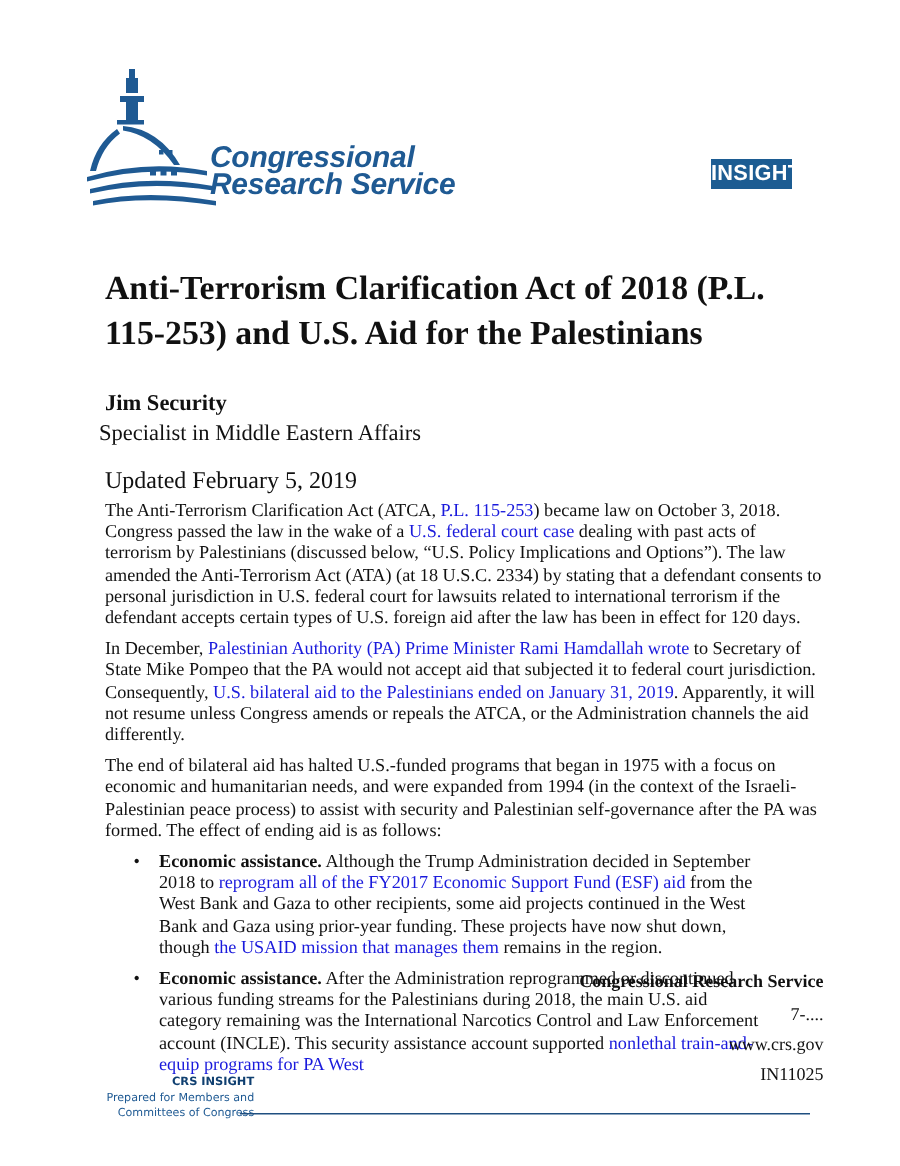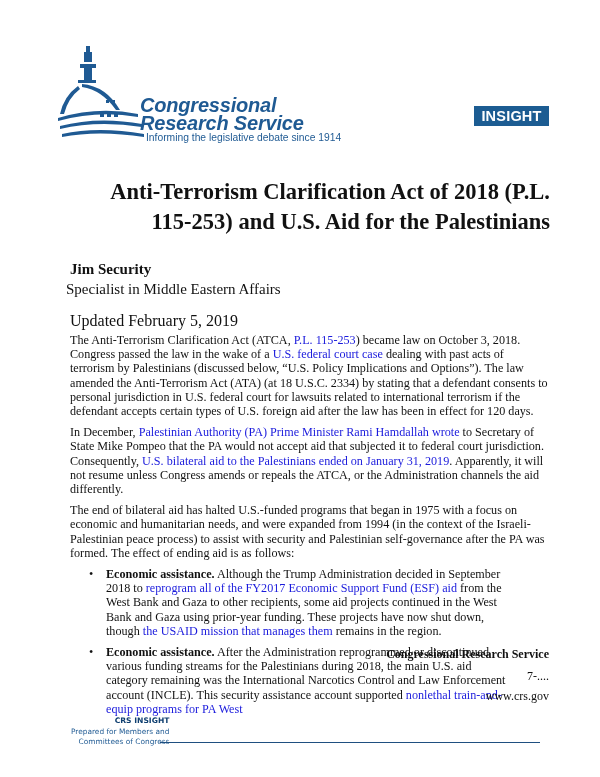--- a/index.html
+++ b/index.html
@@ -1,22 +1,22 @@
 <!DOCTYPE html>
 <html><head>
 <meta charset="utf-8">
 <style>
   html, body { margin: 0; padding: 0; background: #ffffff; }
   body { width: 600px; height: 777px; position: relative; overflow: hidden; font-family: "Liberation Serif", serif; color: #111; }
   .logo { position: absolute; left: 58px; top: 46px; width: 290px; height: 100px; }
   .logo svg { position: absolute; left: 0; top: 0; }
   .logo-name { position: absolute; left: 82px; top: 50px; font-family: "Liberation Sans", sans-serif; font-weight: bold; font-style: italic; color: #1f5a93; font-size: 20px; line-height: 18px; letter-spacing: -0.2px; }
   .logo-tag { position: absolute; left: 88px; top: 86px; font-family: "Liberation Sans", sans-serif; font-size: 10.3px; color: #1f5a93; white-space: nowrap; }
-  .insight-badge { position: absolute; left: 474px; top: 106px; width: 75px; height: 20px; background: #1c5c92; color: #fff; font-family: "Liberation Sans", sans-serif; font-weight: bold; font-size: 14.5px; line-height: 20px; text-align: center; letter-spacing: 0.2px; }
-  .title { position: absolute; left: 70px; top: 177px; width: 480px; font-size: 22.5px; font-weight: bold; line-height: 30px; margin: 0; text-align: right; }
+  .insight-badge { position: absolute; left: 474px; top: 106px; width: 54px; height: 20px; background: #1c5c92; color: #fff; font-family: "Liberation Sans", sans-serif; font-weight: bold; font-size: 14.5px; line-height: 20px; text-align: center; letter-spacing: 0.2px; }
+  .title { position: absolute; left: 70px; top: 177px; width: 480px; font-size: 22.5px; font-weight: bold; line-height: 30px; margin: 0; }
   .author { position: absolute; left: 70px; top: 261px; font-size: 15px; font-weight: bold; }
   .author-title { position: absolute; left: 66px; top: 281px; font-size: 15px; }
   .updated { position: absolute; left: 70px; top: 312px; font-size: 16px; }
   .body { position: absolute; left: 70px; top: 333px; width: 480px; font-size: 12.15px; line-height: 14.2px; }
   .body p { margin: 0 0 7px 0; }
   .body a { color: #1a1adc; text-decoration: none; }
   .body ul { margin: 0; padding: 0; list-style: none; }
   .body li { position: relative; padding-left: 36px; margin-bottom: 7px; width: 404px; }
   .body li .bullet { position: absolute; left: 19px; top: 0; }
   .body li b { font-weight: bold; }
@@ -47,21 +47,20 @@
       <rect x="56" y="66" width="4" height="5"></rect>
       <path d="M0 72 Q40 60 80 68 L80 71 Q40 64 0 75 Z"></path>
       <path d="M2 80 Q40 70 84 78 L84 81 Q40 74 2 83 Z"></path>
       <path d="M4 88 Q40 80 86 88 L86 91 Q40 84 4 91 Z"></path>
     </g>
   </svg>
   <div class="logo-name">
     <div>Congressional</div>
     <div>Research Service</div>
   </div>
-  <div class="logo-tag">Informing the legislative debate since 1914</div>
 </div>
 
 <div class="insight-badge">INSIGHT</div>
 
 <h1 class="title">Anti-Terrorism Clarification Act of 2018 (P.L. 115-253) and U.S. Aid for the Palestinians</h1>
 
 <div class="author">Jim Security</div>
 <div class="author-title">Specialist in Middle Eastern Affairs</div>
 <div class="updated">Updated February 5, 2019</div>
 
@@ -82,20 +81,21 @@
       <span class="bullet">•</span>
       <b>Economic assistance.</b><span> After the Administration reprogrammed or discontinued various funding streams for the Palestinians during 2018, the main U.S. aid category remaining was the International Narcotics Control and Law Enforcement account (INCLE). This security assistance account supported </span><a href="#">nonlethal train-and-equip programs for PA West</a>
     </li>
   </ul>
 </div>
 
 <div class="sig">
   <div class="org">Congressional Research Service</div>
   <div class="line">7-....</div>
   <div class="line">www.crs.gov</div>
+  <div class="line">IN11025</div>
 </div>
 
 <div class="footer">
   <div class="ft-title">CRS INSIGHT</div>
   <div>Prepared for Members and</div>
   <div>Committees of Congress</div>
 </div>
 <div class="footer-rule"></div>
 
 </body></html>

